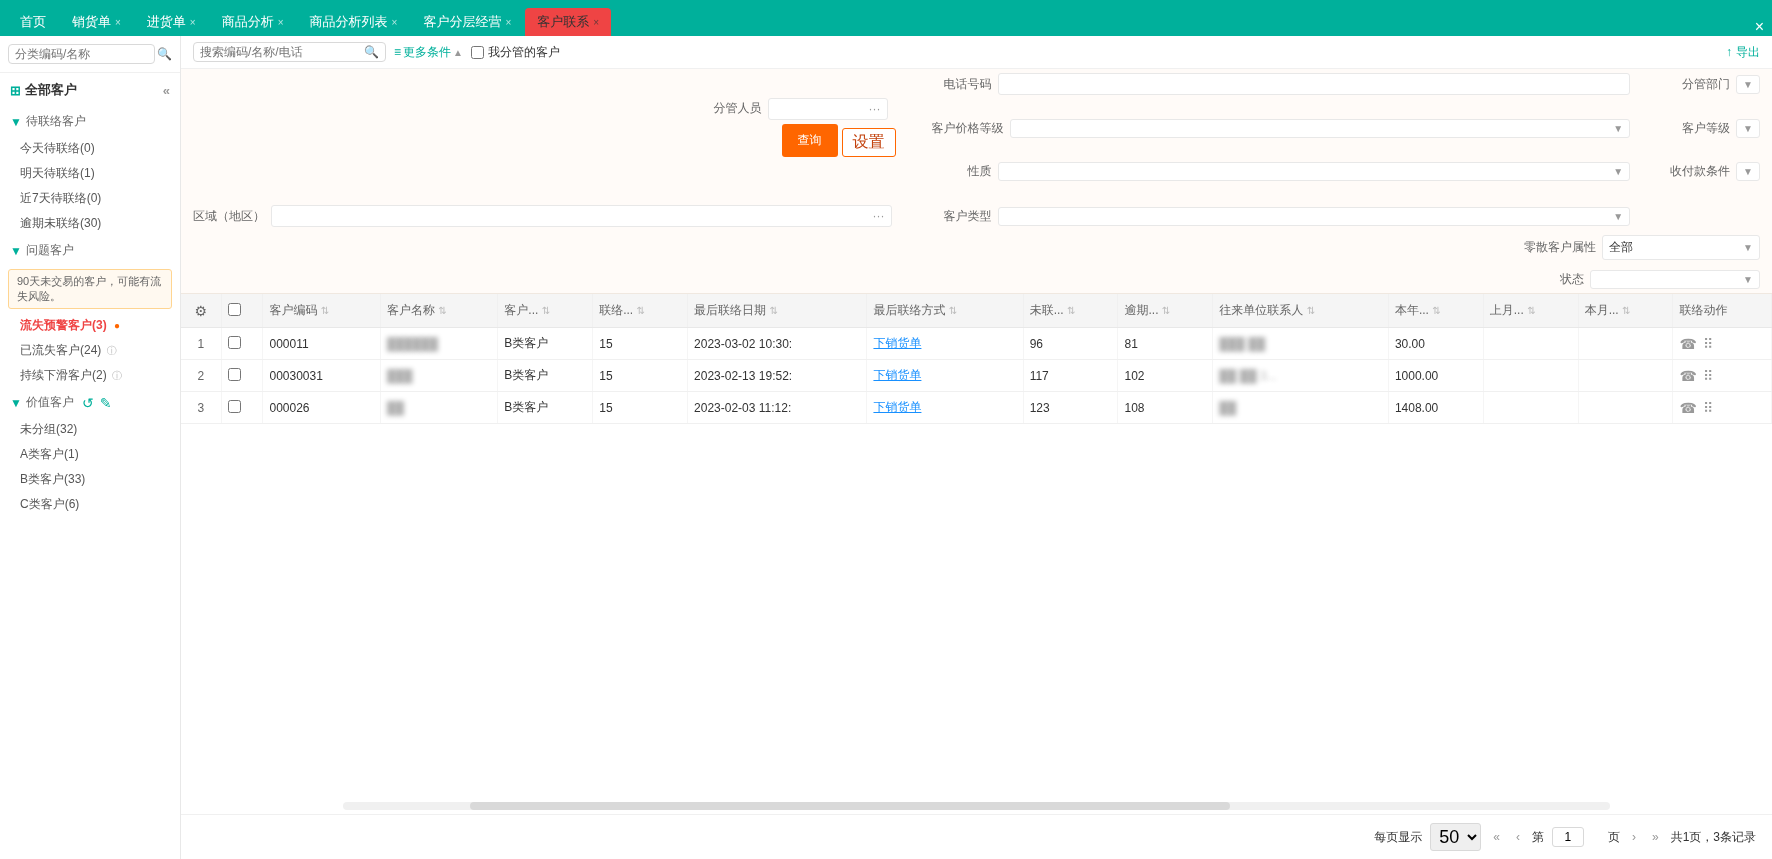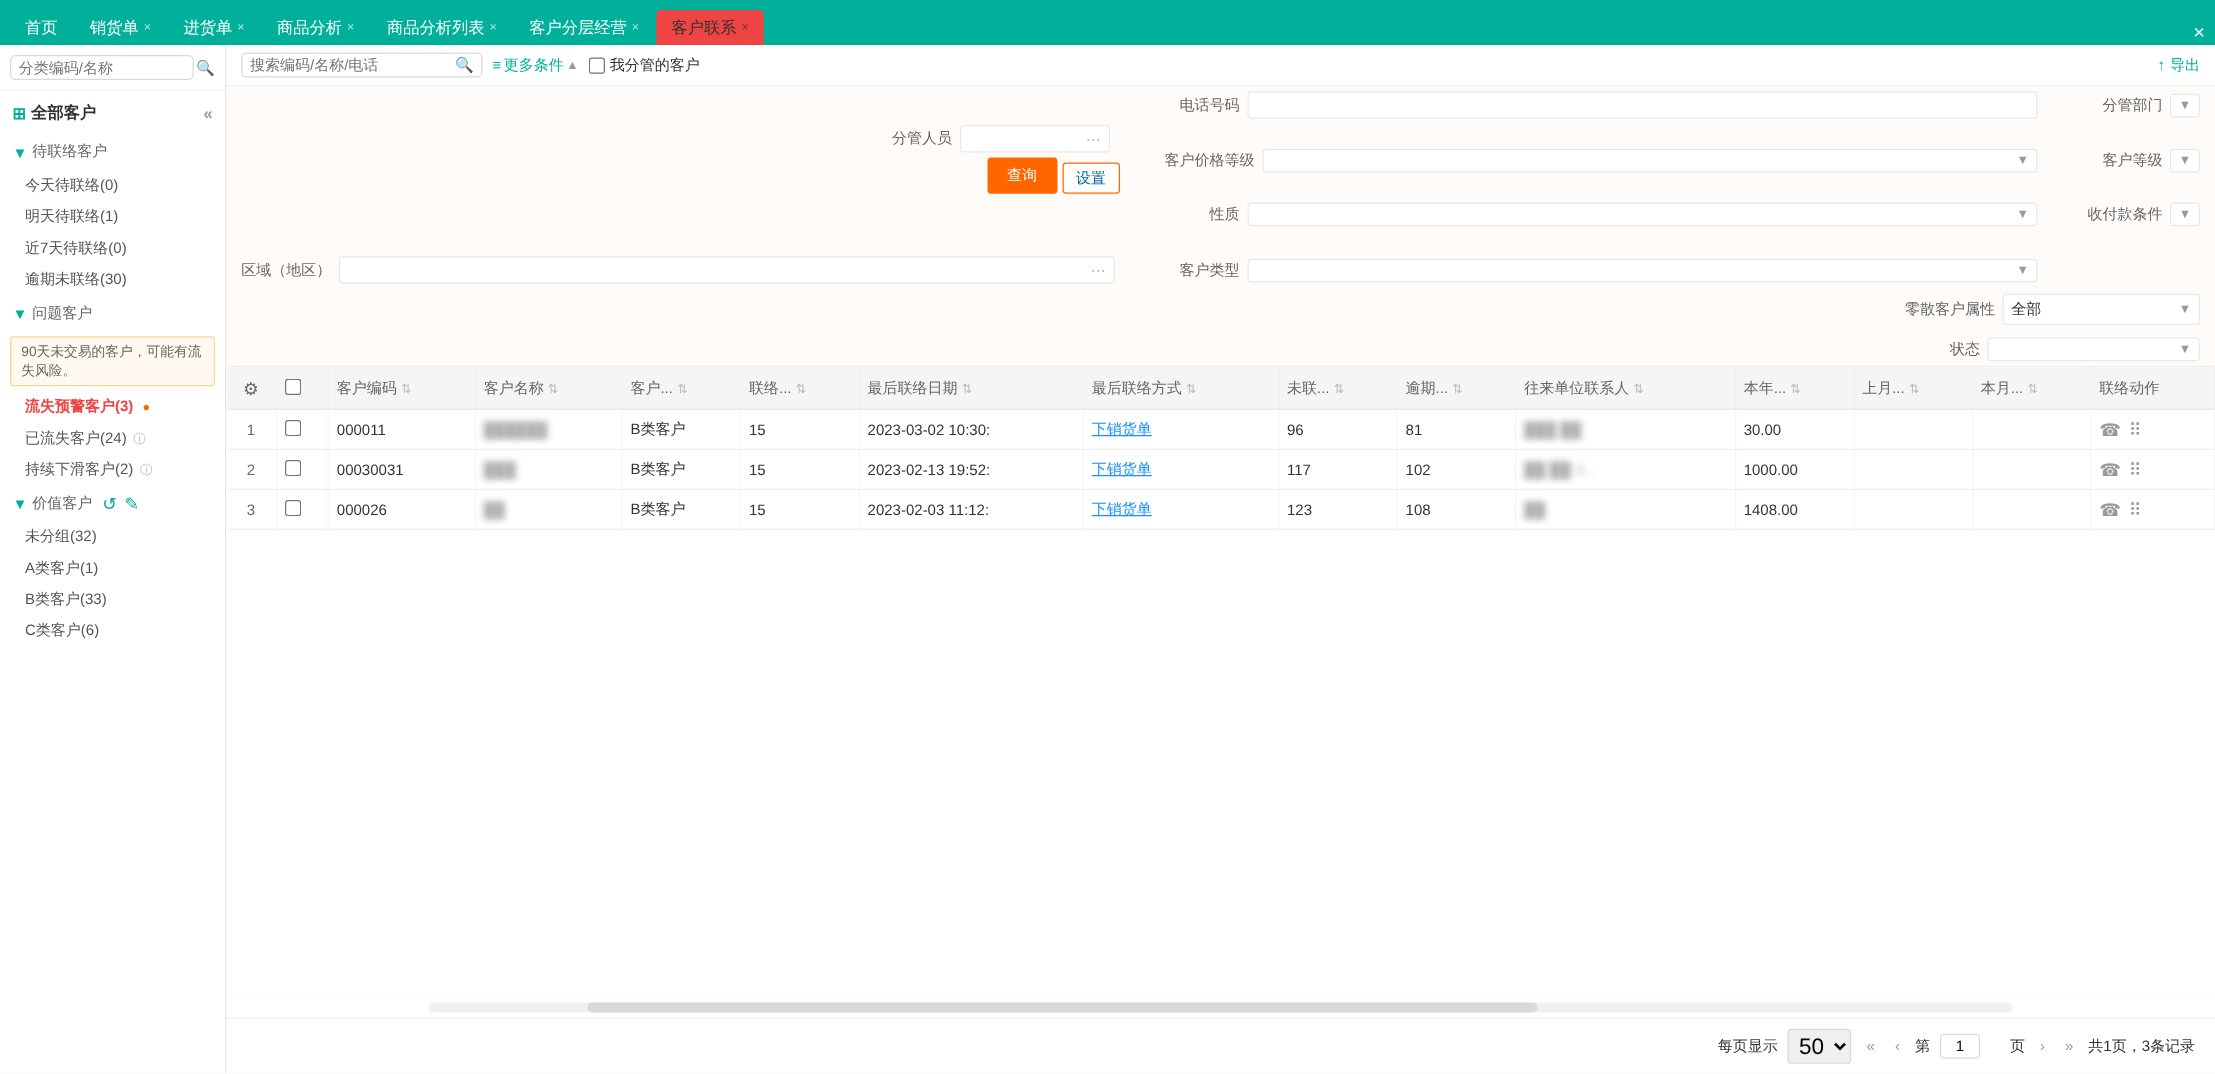--- a/index.html
+++ b/index.html
@@ -94,22 +94,22 @@
     .export-btn {
       margin-left: auto; display: flex; align-items: center; gap: 4px;
       color: #00b09b; cursor: pointer; font-size: 12px;
     }
     .filter-ellipsis { color: #999; cursor: pointer; }
     .query-btn {
       background: #ff6600; color: #fff; border: none; border-radius: 3px;
       padding: 4px 16px; cursor: pointer; font-size: 12px;
     }
     .settings-btn {
-      background: #fff; color: #0369a1; border: 1px solid #ff6600; border-radius: 3px;
-      padding: 3px 10px; cursor: pointer; font-size: 12px; margin-top: 4px;
+      background: #fff; color: #c2410c; border: 1px solid #ff6600; border-radius: 3px;
+      padding: 3px 10px; cursor: pointer; font-size: 16px; margin-top: 4px;
     }
 
     
     .table-area {
       flex: 1; overflow: auto; background: #fff; margin: 0;
     }
     table {
       width: 100%; border-collapse: collapse; font-size: 12px;
     }
     thead tr {

